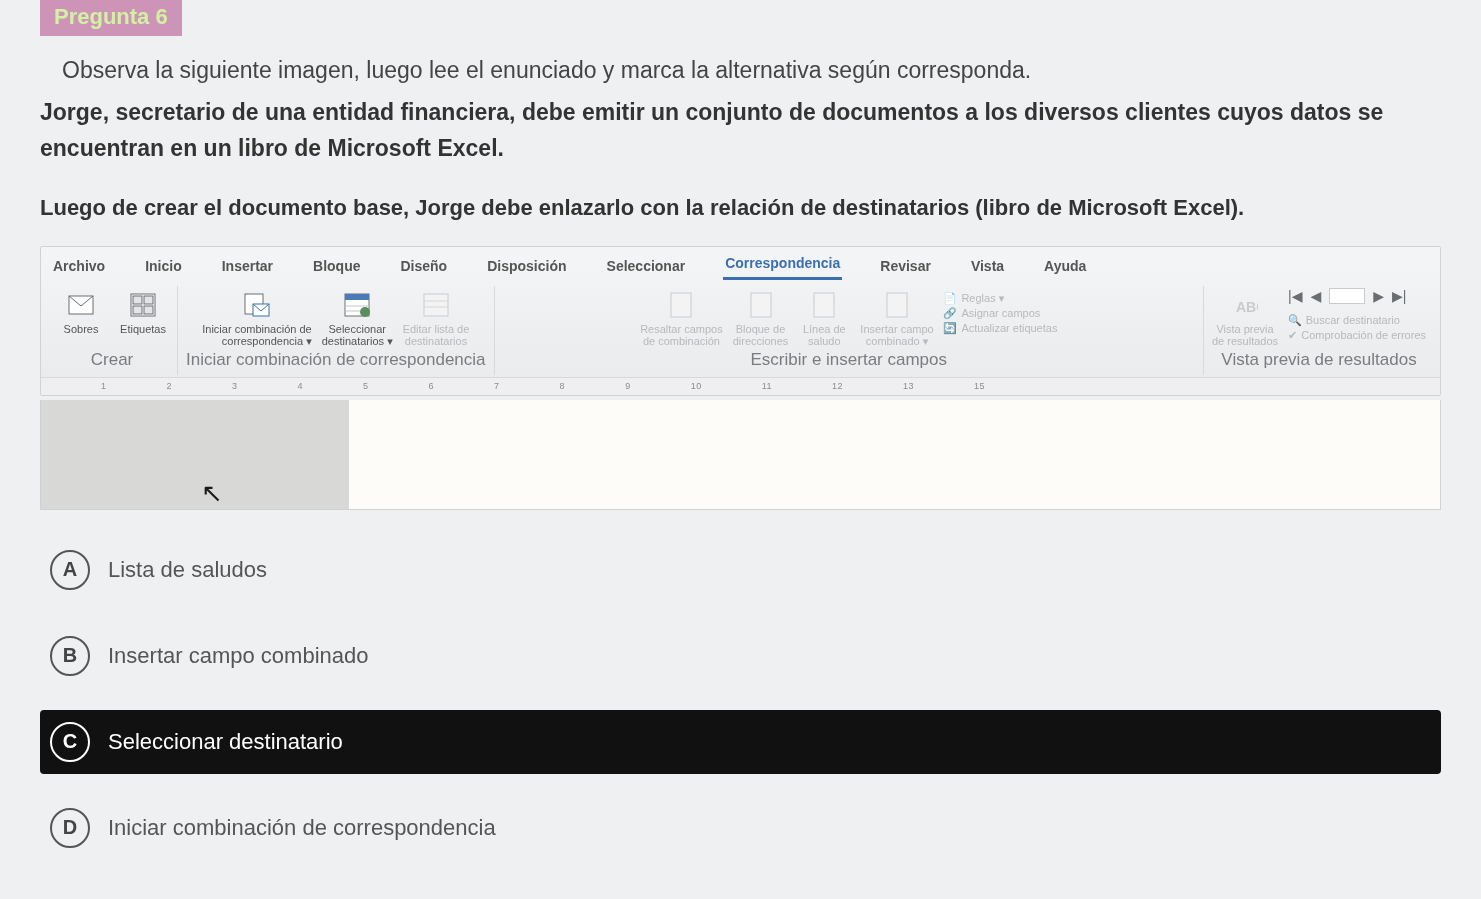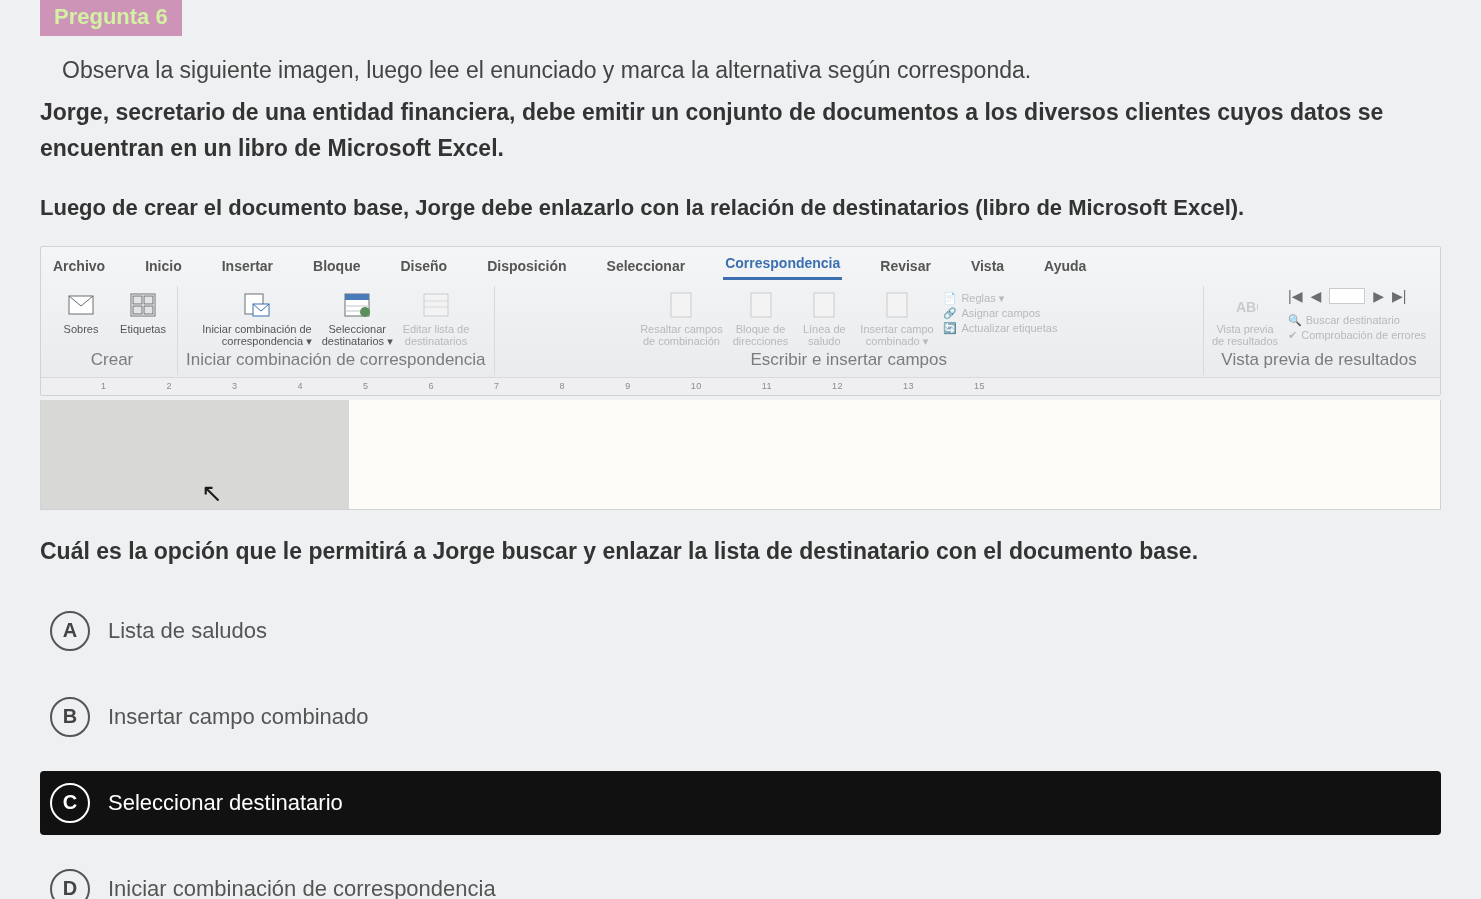--- a/index.html
+++ b/index.html
@@ -390,21 +390,20 @@
       <span>12</span>
       <span>13</span>
       <span>15</span>
     </div>
   </div>
 
   <div class="doc-area">
     <span class="cursor-arrow">↖</span>
   </div>
 
-  <p class="question-text">Cuál es la opción que le permitirá a Jorge buscar y enlazar la lista de destinatario con el documento base.</p>
 
   <div class="option">
     <span class="letter">A</span>
     <span>Lista de saludos</span>
   </div>
   <div class="option">
     <span class="letter">B</span>
     <span>Insertar campo combinado</span>
   </div>
   <div class="option selected">

